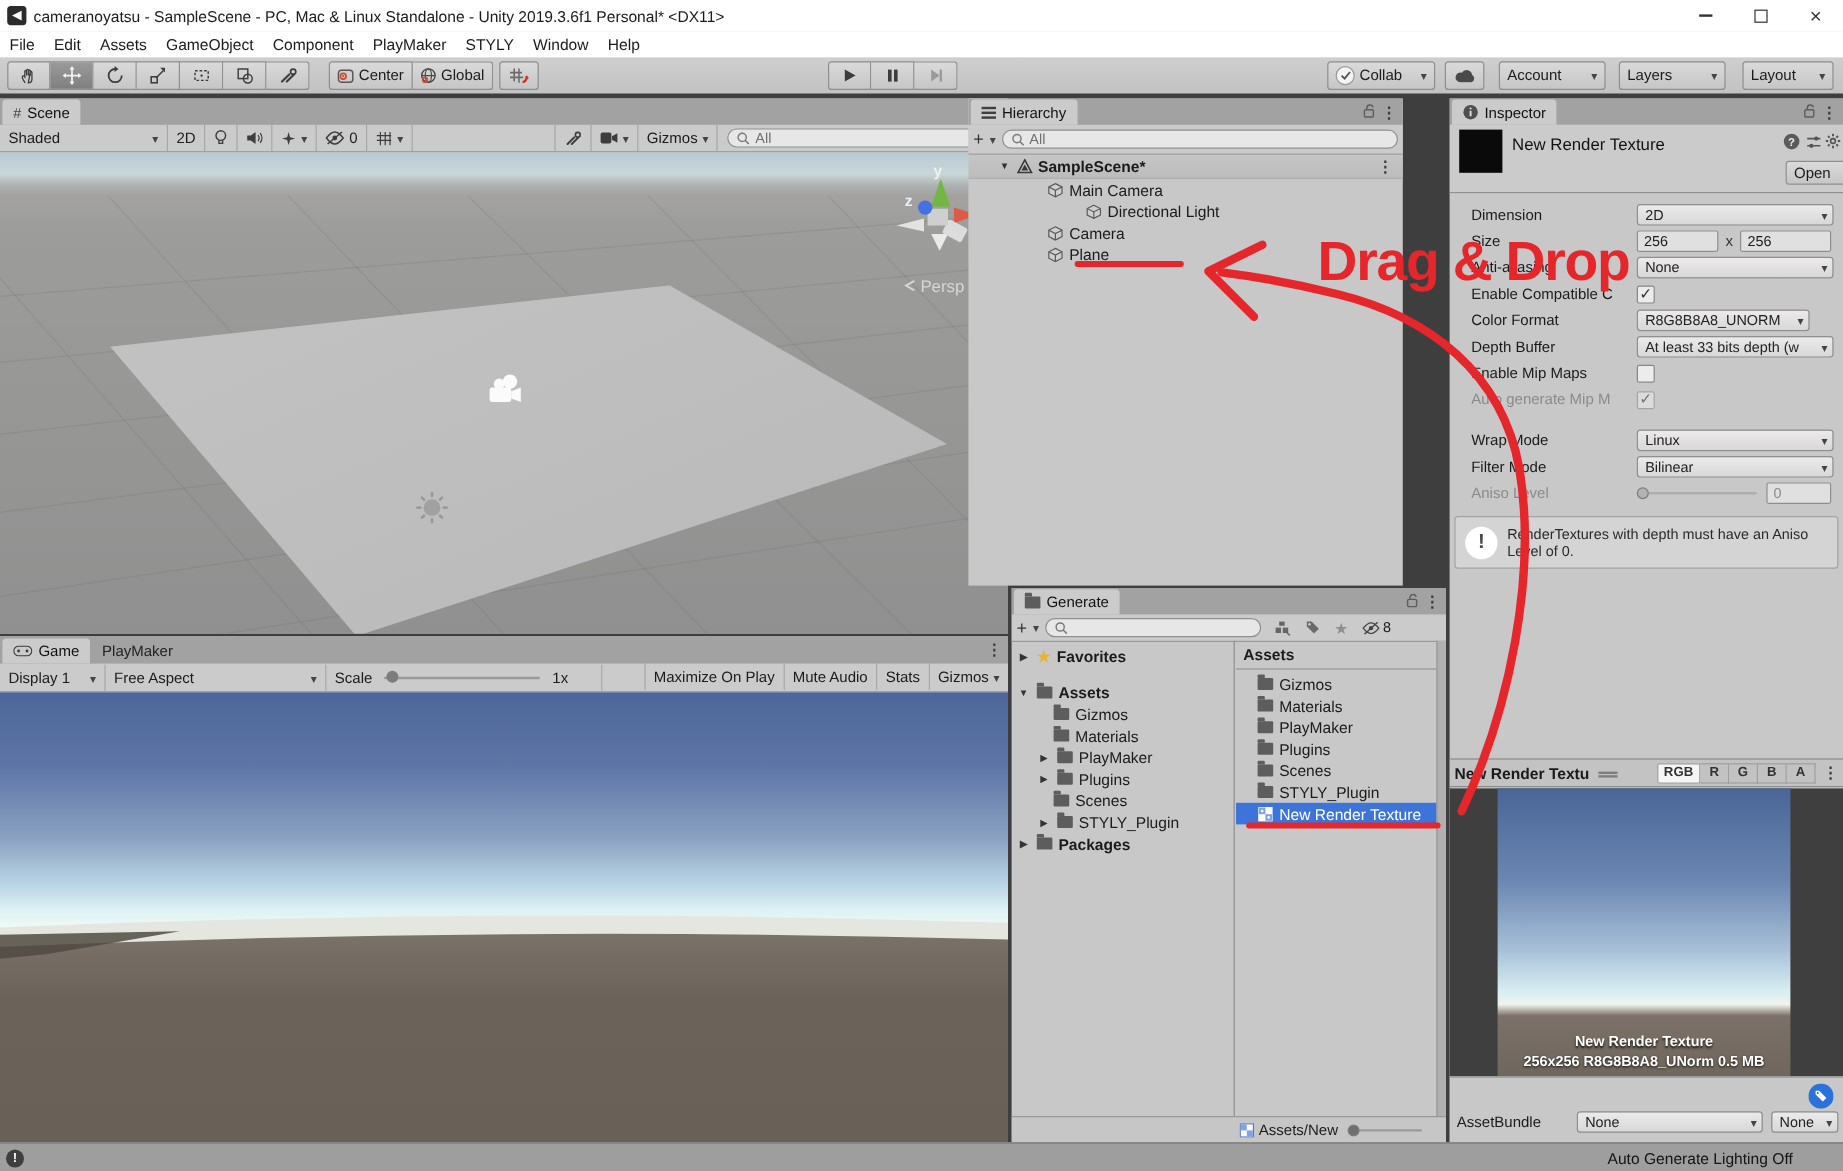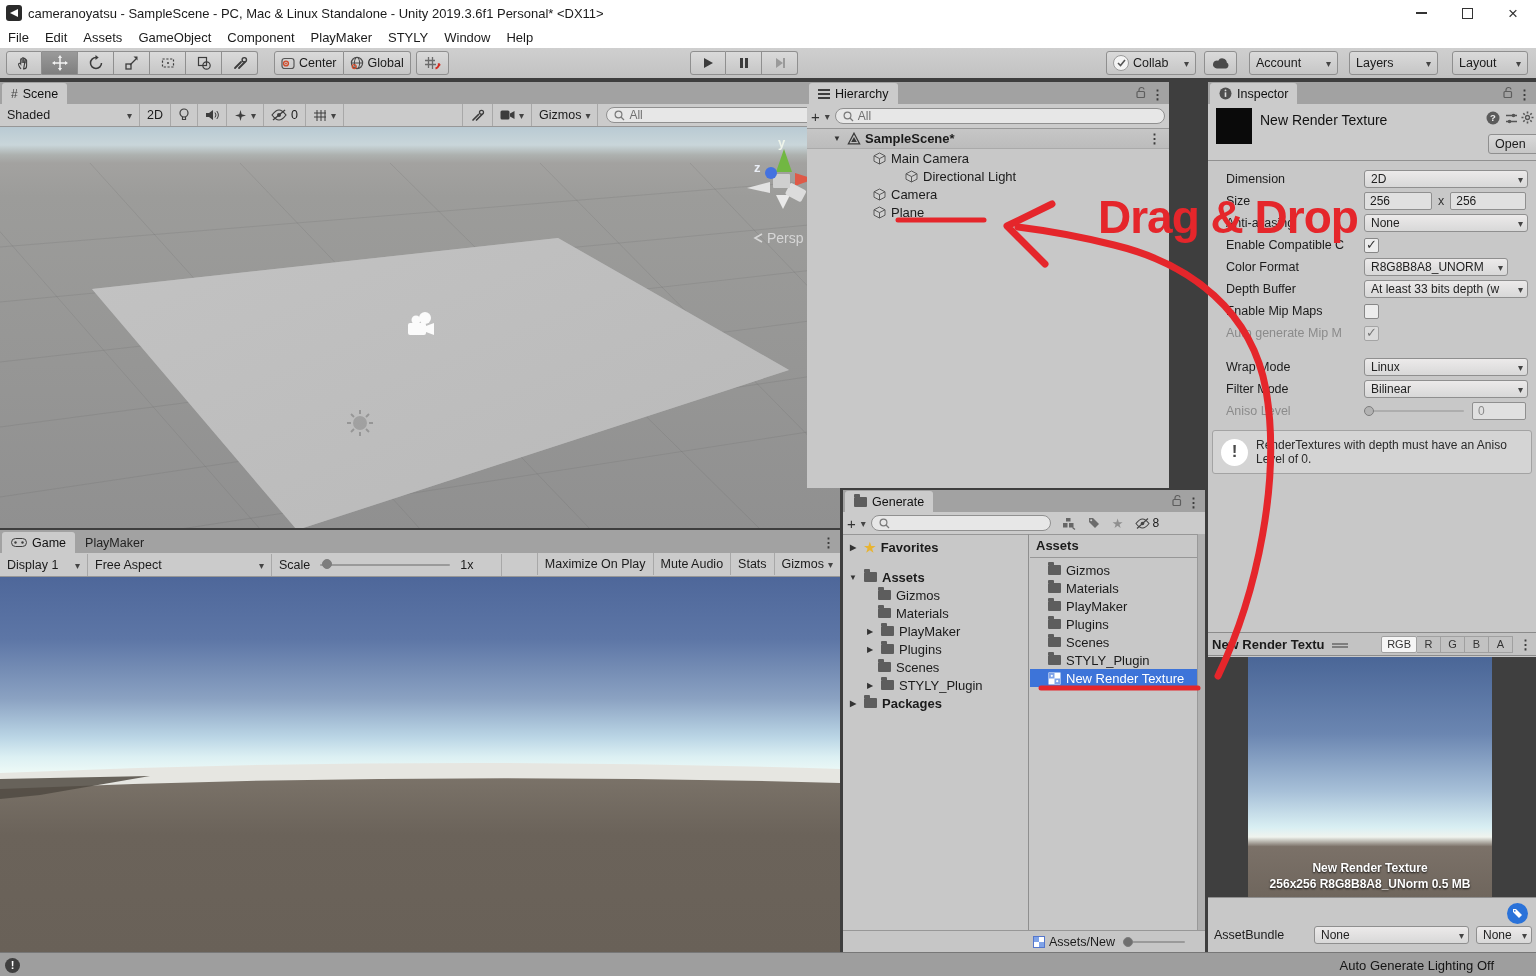--- a/index.html
+++ b/index.html
@@ -65,21 +65,21 @@
   .ilabel{width:138px;white-space:nowrap;overflow:hidden;flex:0 0 auto;}
   .ictrl{width:164px;display:flex;align-items:center;}
   .dis .ilabel{color:#8b8b8b;}
   .slider{height:2px;background:#9a9a9a;position:relative;border-radius:1px;}
   .knob{width:10px;height:10px;border-radius:50%;background:#9a9a9a;border:1px solid #7d7d7d;position:absolute;top:-4.5px;box-sizing:border-box;}
   .warnbox{margin:8px 4px 0 4px;background:#d4d4d4;border:1px solid #a3a3a3;border-radius:3px;display:flex;gap:8px;
            padding:7px 8px;font-size:12px;color:#2a2a2a;align-items:center;}
   .warn-ic{width:27px;height:27px;border-radius:50%;background:#ffffff;flex:0 0 auto;position:relative;}
   .warn-ic::after{content:"!";position:absolute;left:0;top:0;width:100%;height:100%;display:flex;align-items:center;justify-content:center;
                   font-weight:bold;font-size:17px;color:#4a4a4a;}
-  .chanbtn{height:17px;min-width:24px;padding:0 5px;display:flex;align-items:center;justify-content:center;font-size:11px;font-weight:normal;
+  .chanbtn{height:17px;min-width:24px;padding:0 5px;display:flex;align-items:center;justify-content:center;font-size:11px;font-weight:bold;
            color:#333;background:#c2c2c2;border:1px solid #a0a0a0;border-left-width:0;box-sizing:border-box;}
   .chanbtn.sel{background:#f5f5f5;border-radius:2px;}
   .handle2{width:16px;height:1.5px;background:#7e7e7e;box-shadow:0 3px 0 #7e7e7e;}
   
   .statusbar{left:0;top:952px;width:1536px;height:24px;background:#9e9e9e;border-top:1px solid #777;
              display:flex;align-items:center;font-size:13px;color:#141414;}
   .stat-ic{width:15px;height:15px;border-radius:50%;background:#3f3f3f;margin:0 7px 0 5px;position:relative;flex:0 0 auto;}
   .stat-ic::after{content:"!";position:absolute;width:100%;height:100%;display:flex;align-items:center;justify-content:center;
                   color:#fff;font-weight:bold;font-size:11px;}
   

